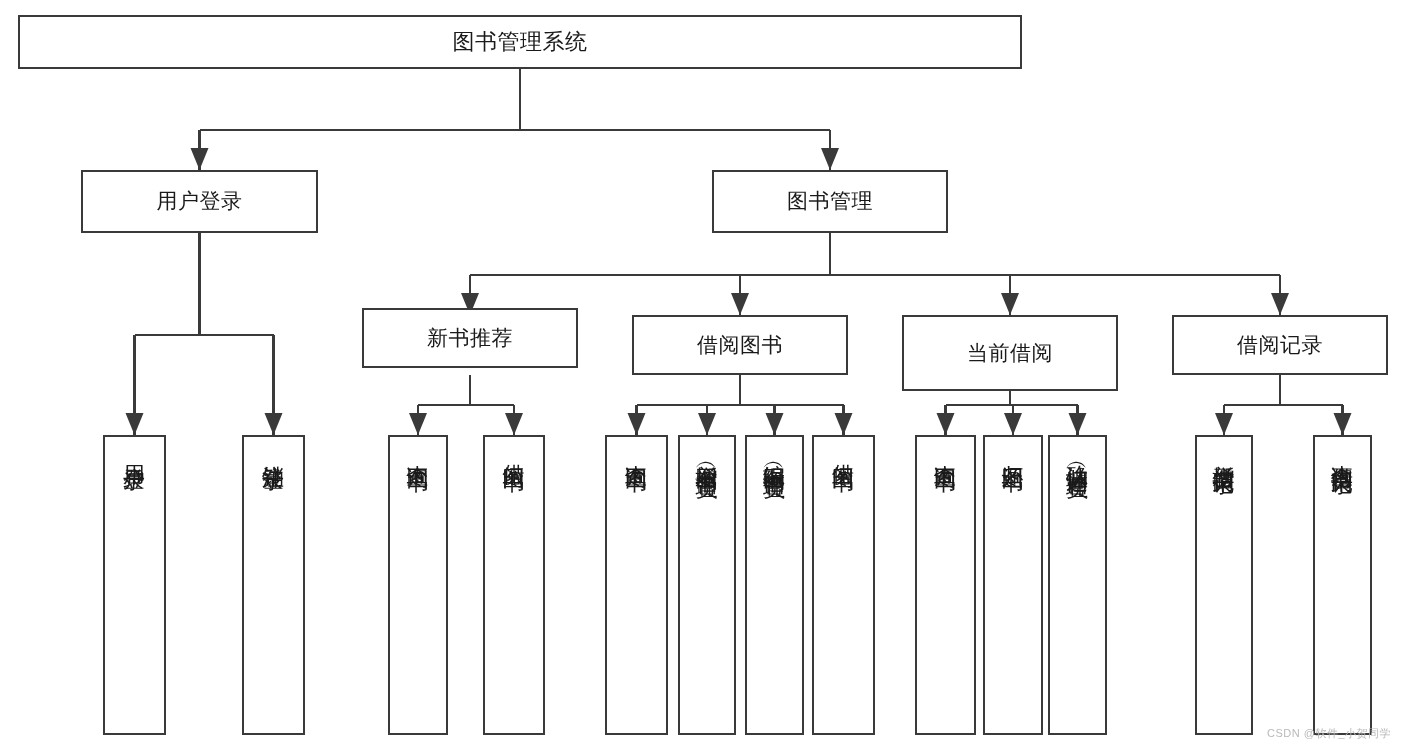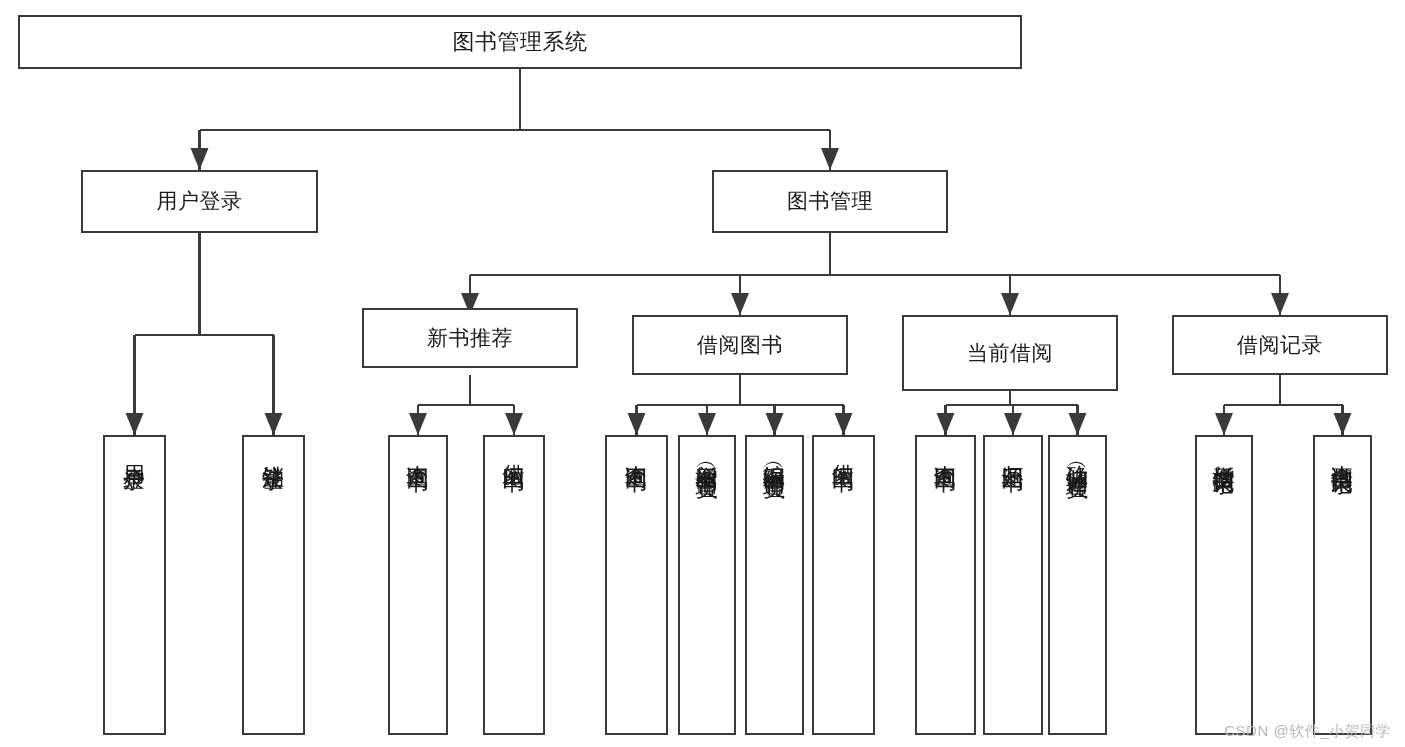--- a/index.html
+++ b/index.html
@@ -57,21 +57,21 @@
     text-orientation: upright;
     font-size: 22px;
     line-height: 1.05;
     letter-spacing: 2px;
     white-space: nowrap;
   }
   #watermark {
     position: absolute;
     right: 14px;
     bottom: 6px;
-    font-size: 15px;
+    font-size: 11px;
     color: #b9b9b9;
     letter-spacing: 0.5px;
     white-space: nowrap;
   }
 </style>
 </head>
 <body>
 
 <div id="canvas">
 

